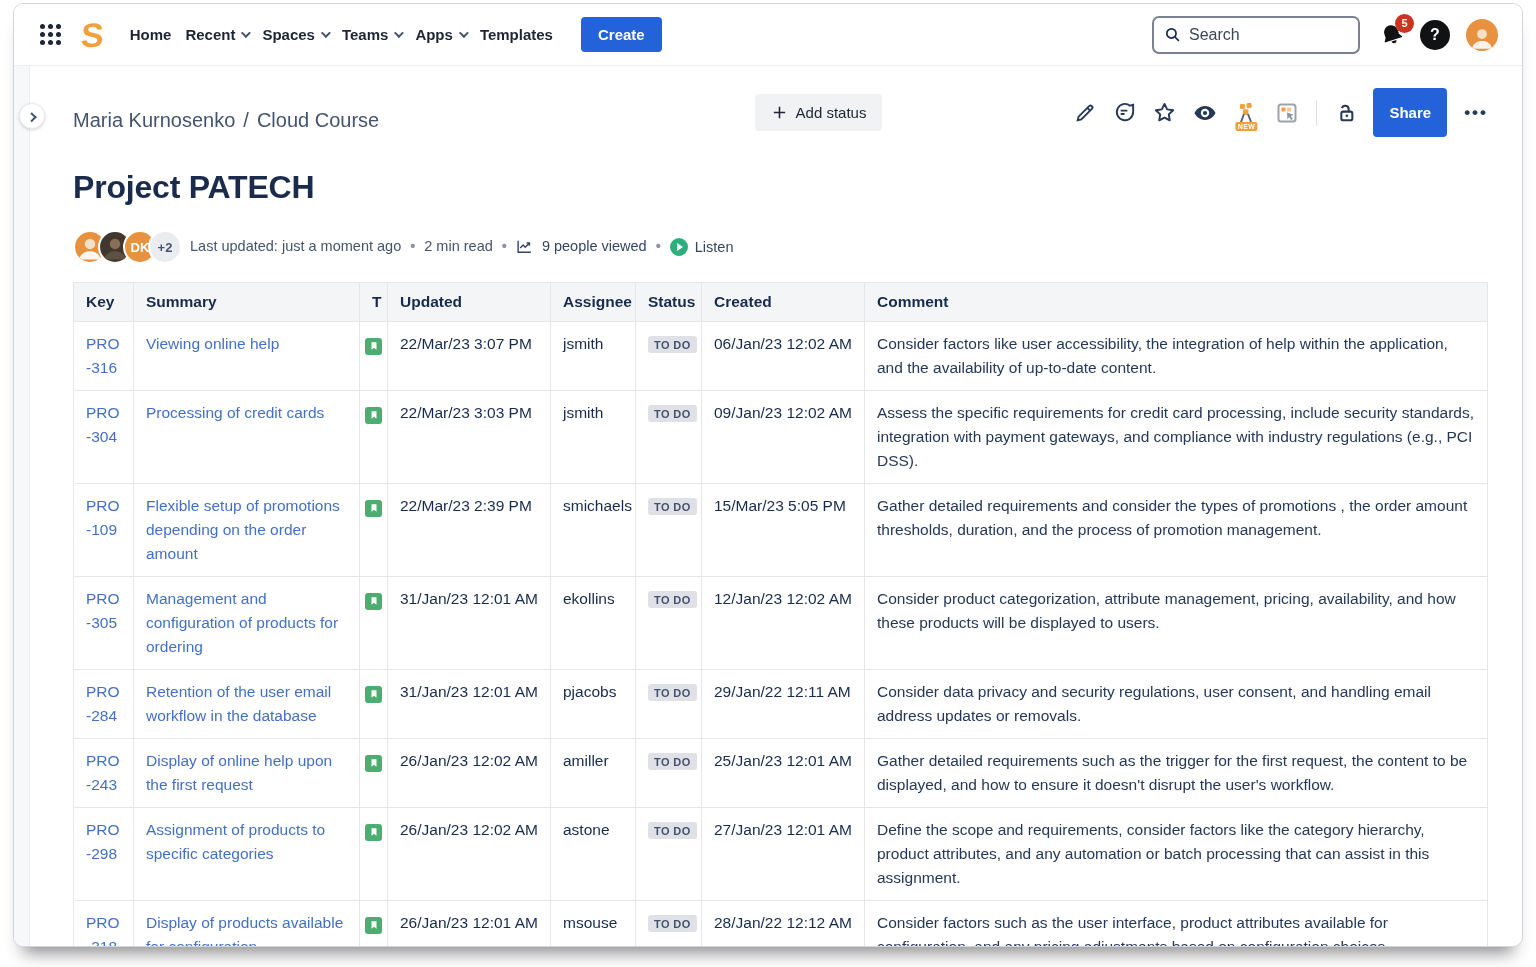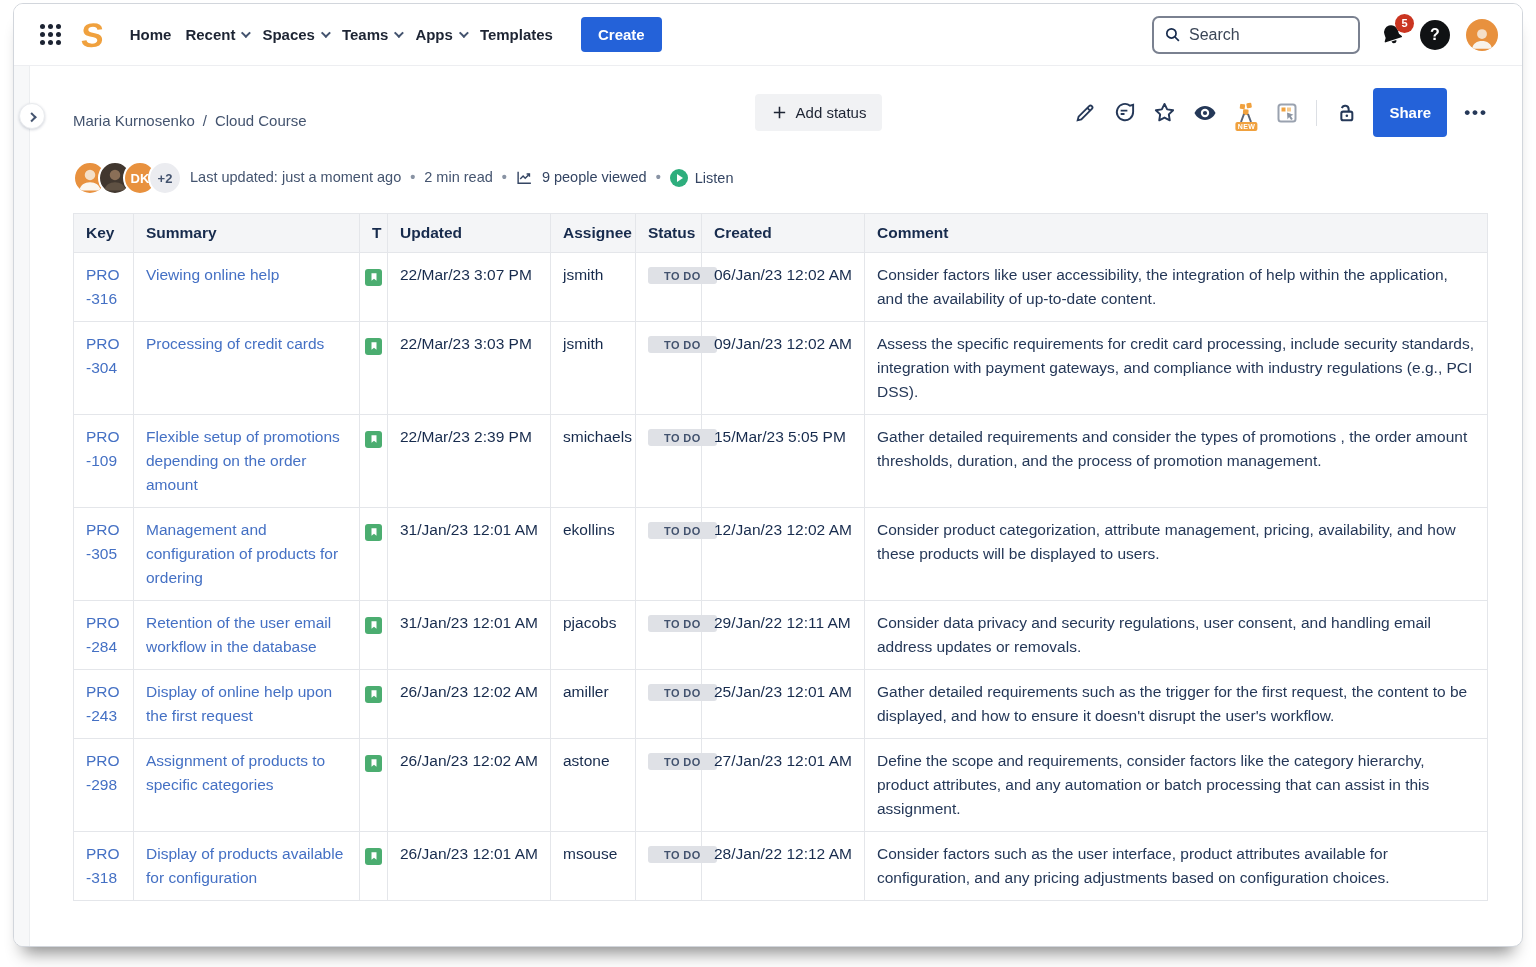--- a/index.html
+++ b/index.html
@@ -46,21 +46,21 @@
   
   .content { position:relative; display:flex; height:880px; }
   .rail { width:16px; background:#f7f8f9; border-right:1px solid #eceef0; }
   .expand-btn { position:absolute; left:5px; top:37px; width:26px; height:26px; border-radius:50%;
     background:#fff; border:1px solid #e9ebee; box-shadow:0 1px 3px rgba(9,30,66,.18);
     display:flex; align-items:center; justify-content:center; cursor:pointer; z-index:6; }
   .expand-btn .chev { transform:rotate(-45deg) translateX(-1px); border-color:#44546F; }
   .main { flex:1; padding:22px 34px 0 43px; }
 
   .page-top { display:flex; align-items:center; }
-  .breadcrumb { font-size:15px; color:#44546F; display:flex; gap:8px; align-items:center;margin-top:15px; }
+  .breadcrumb { font-size:20px; color:#44546F; display:flex; gap:8px; align-items:center;margin-top:15px; }
   .breadcrumb a { color:#44546F; text-decoration:none; cursor:pointer; }
   .page-top .grow { flex:1; }
   .add-status { display:flex; align-items:center; gap:8px; background:#F1F2F4; border:none;
     border-radius:4px; padding:10px 16px; font:500 15px "Liberation Sans", sans-serif;
     color:#1d2433; cursor:pointer; margin-right:192px; }
   .icon-row { display:flex; align-items:center; gap:17px; }
   .vdiv { width:1px; height:26px; background:#dcdfe4; }
   .share-btn { background:#2462D9; color:#fff; border:none; border-radius:4px; padding:16px 16px;
     font:600 15px "Liberation Sans", sans-serif; cursor:pointer; }
   .more-btn { background:none; border:none; font:700 17px "Liberation Sans", sans-serif;
@@ -94,21 +94,21 @@
   th,td { border:1px solid #e4e6ea; text-align:left; vertical-align:top; }
   thead th { background:#F4F5F7; padding:10px 12px; font-size:15.5px; font-weight:700; color:#172B4D; }
   td { padding:10px 12px; font-size:15.5px; color:#172B4D; line-height:1.55; }
   td.key a, td.summary a { color:#4470C4; text-decoration:none; cursor:pointer; }
   td.key { word-break:break-word; }
   td.type { padding:12px 5px 10px; text-align:center; }
   .type-ic { display:inline-flex; width:17px; height:17px; border-radius:3px; background:#4BAD70;
     align-items:center; justify-content:center; }
   td.nowrap { white-space:nowrap; }
   .status-badge { display:inline-block; background:#DFE1E6; color:#42526E; border-radius:3px;
-    padding:3px 16px 2px; font:700 11px "Liberation Sans", sans-serif; letter-spacing:.4px;
+    padding:3px 6px 2px; font:700 11px "Liberation Sans", sans-serif; letter-spacing:.4px;
     white-space:nowrap; }
   td.comment { color:#253858; }
 </style>
 </head>
 <body>
 
 <div class="frame">
 
   <header class="topnav">
     <button class="grid-btn">
@@ -245,20 +245,21 @@
                 <rect x="8" y="10.5" width="12" height="9.5" rx="2"></rect>
                 <path d="M16 10.5V7.8A3.8 3.8 0 0 0 8.6 6.7"></path>
                 <circle cx="14" cy="15" r="1.4" fill="#253858" stroke="none"></circle>
               </svg>
           </button>
           <button class="share-btn">Share</button>
           <button class="more-btn">•••</button>
         </div>
       </div>
 
+      <h1>Project PATECH</h1>
 
       <div class="byline">
         <div class="stack">
           <span class="avatar-circle" style="background:#E8913E">
             <svg width="30" height="30" viewBox="0 0 24 24">
                 <circle cx="12" cy="9.5" r="4.2" fill="#F4DFC8"></circle>
                 <path d="M3.5 22c.6-4.4 4.2-6.6 8.5-6.6s7.9 2.2 8.5 6.6z" fill="#FBF6EF"></path>
               </svg>
           </span>
           <span class="avatar-circle" style="background:#41372f">

